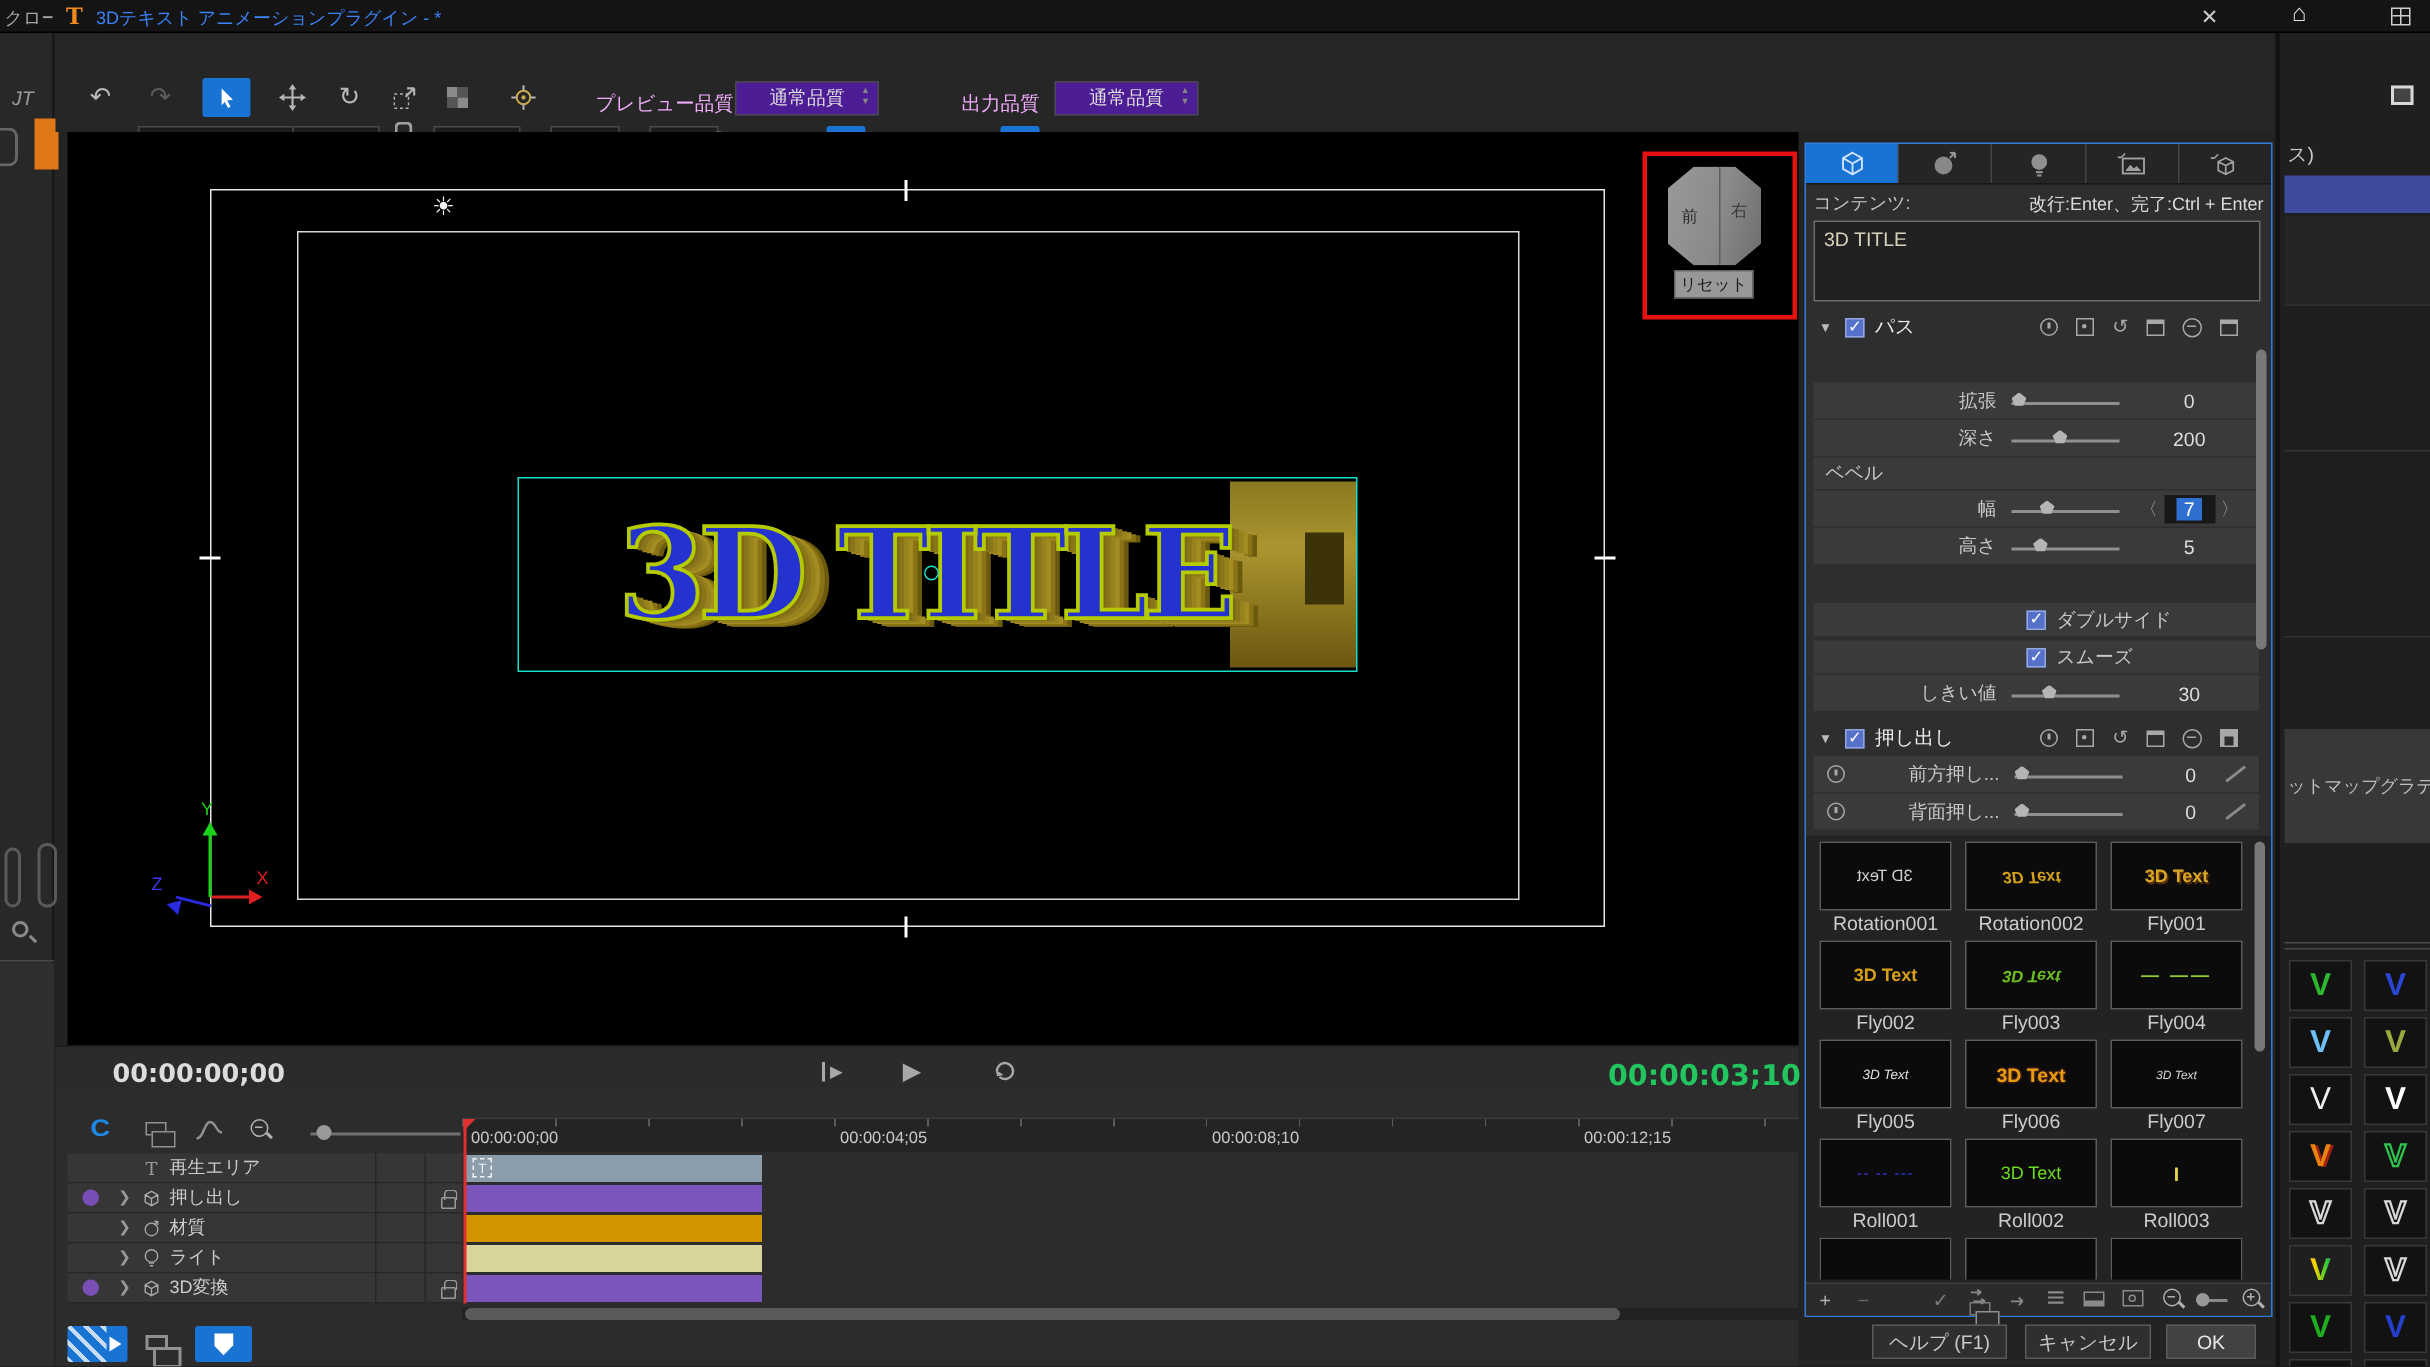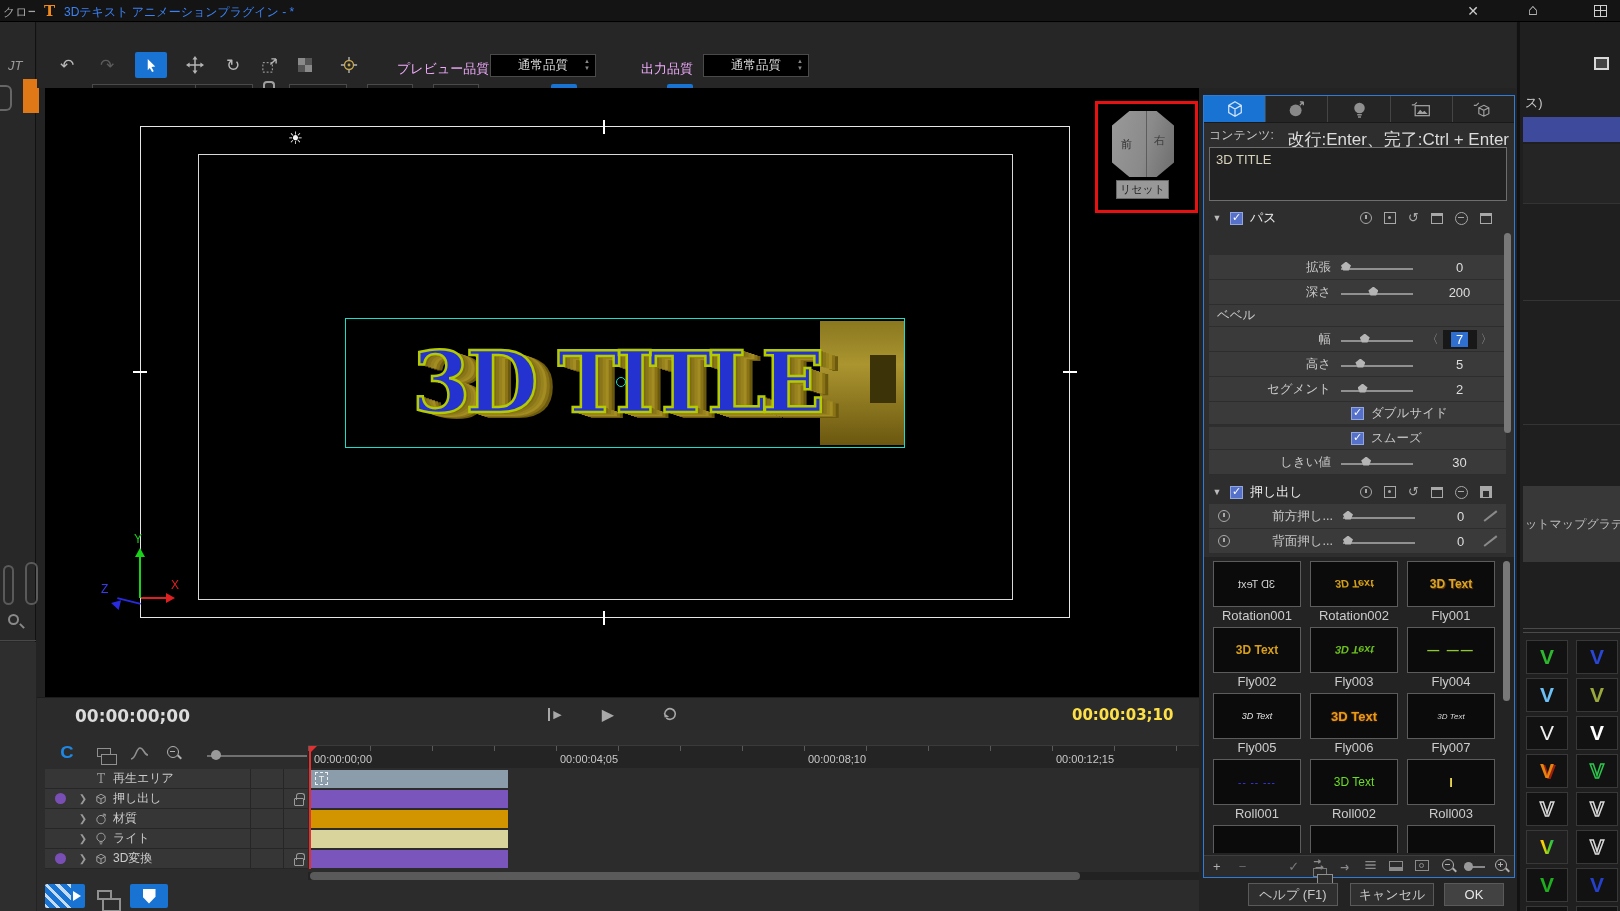--- a/index.html
+++ b/index.html
@@ -25,21 +25,21 @@
 .lsearch{position:absolute;left:8px;top:592px;width:11px;height:11px;border:2px solid #8a8a8a;border-radius:50%}
 .lsearch:after{content:"";position:absolute;left:9px;top:9px;width:6px;height:2px;background:#8a8a8a;transform:rotate(45deg)}
 .lline{position:absolute;left:0;top:618px;width:36px;height:1px;background:#484848}
 .lpanel{position:absolute;left:0;top:620px;width:36px;height:291px;background:#2e2e2e}
 
 .toolzone{position:absolute;left:37px;top:23px;width:1479px;height:65px;background:#262626}
 .tbtn{position:absolute;width:32px;height:26px;top:29px;display:flex;align-items:center;justify-content:center;color:#b8b8b8;font-size:17px}
 .tbtn.active{background:#1873d3;color:#fff;border-radius:2px}
 .tbtn.dim{color:#5c5c5c}
 .qlabel{position:absolute;top:37px;color:#f0abfc;font-size:13px}
-.qdrop{position:absolute;top:31px;width:106px;height:23px;background:#000000;border:1px solid #4a4a4a;color:#ddd;font-size:12.5px;display:flex;align-items:center;justify-content:center}
+.qdrop{position:absolute;top:31px;width:96px;height:23px;background:#4c1d95;border:1px solid #4a4a4a;color:#ddd;font-size:12.5px;display:flex;align-items:center;justify-content:center}
 .spin{position:absolute;right:5px;top:3px;color:#888;font-size:6px;line-height:7px;text-align:center}
 .fsel{position:absolute;left:55px;top:61px;width:118px;height:24px;background:#1c1c1c;border:1px solid #4a4a4a;color:#ddd;font-size:12px;display:flex;align-items:center;padding-left:7px}
 .nbox{position:absolute;top:61px;height:24px;background:#1c1c1c;border:1px solid #4a4a4a;color:#ddd;font-size:12.5px;display:flex;align-items:center;justify-content:center}
 .fico{position:absolute;top:65px;color:#a8a8a8;font-size:13px}
 .fmt{position:absolute;top:63px;color:#bbb;font-size:14px;width:22px;text-align:center}
 .alnbtn{position:absolute;top:61px;width:26px;height:25px;display:flex;align-items:center;justify-content:center}
 .alnbtn.active{background:#1873d3;border-radius:2px}
 .bars{width:15px;height:13px;display:flex;flex-direction:column;justify-content:space-between}
 .bars i{display:block;height:2px;background:#c8c8c8}
 .alnbtn.active .bars i{background:#fff}
@@ -75,21 +75,21 @@
 .ax-zl{position:absolute;left:-4px;top:44px;color:#3a3aee;font-size:12px}
 .redbox{position:absolute;left:1095px;top:101px;width:103px;height:112px;border:3px solid #e81111;z-index:30}
 .navcube{position:absolute;left:1112px;top:111px;width:62px;height:66px;background:linear-gradient(105deg,#999 0%,#8a8a8a 55%,#6d6d6d 100%);clip-path:polygon(28% 0,72% 0,100% 22%,100% 78%,72% 100%,28% 100%,0 78%,0 22%);z-index:31}
 .navdiv{position:absolute;left:34px;top:0;width:1px;height:66px;background:#5d5d5d}
 .navf{position:absolute;left:9px;top:26px;color:#2c2c2c;font-size:11px}
 .navr{position:absolute;left:42px;top:22px;color:#3a3a3a;font-size:11px}
 .resetbtn{position:absolute;left:1116px;top:180px;width:53px;height:19px;background:#989898;border:1px solid #666;color:#1e1e1e;font-size:11px;display:flex;align-items:center;justify-content:center;z-index:31}
 
 .playbar{position:absolute;left:37px;top:697px;width:1162px;height:33px;background:#2b2b2b;border-top:1px solid #1c1c1c}
 .tc-l{position:absolute;left:38px;top:8px;color:#dcdcdc;font-size:17px;font-weight:bold;font-family:"DejaVu Sans",sans-serif}
-.tc-r{position:absolute;left:1035px;top:8px;color:#fde047;font-size:15px;font-weight:bold;font-family:"DejaVu Sans",sans-serif}
+.tc-r{position:absolute;left:1035px;top:8px;color:#22c55e;font-size:19px;font-weight:bold;font-family:"DejaVu Sans",sans-serif}
 .pbtn{position:absolute;top:5px;color:#a8a8a8;display:flex;align-items:center;justify-content:center;width:26px;height:22px}
 
 .timeline{position:absolute;left:37px;top:730px;width:1162px;height:181px;background:#2c2c2c}
 .tltool{position:absolute;left:8px;top:12px;width:263px;height:28px}
 .magnet{position:absolute;left:16px;top:2px;color:#1e88e5;font-weight:bold;font-size:16px;transform:scaleX(1.15)}
 .lyr{position:absolute;left:52px;top:6px;width:14px;height:9px;border:1.5px solid #909090}
 .lyr:after{content:"";position:absolute;left:3px;top:5px;width:14px;height:9px;border:1.5px solid #909090;background:#2c2c2c}
 .tlslider{position:absolute;left:162px;top:13px;width:100px;height:2px;background:#707070}
 .tlknob{position:absolute;left:166px;top:8px;width:10px;height:10px;background:#9a9a9a;border-radius:50%}
 .ruler{position:absolute;left:271px;top:15px;width:891px;height:23px;background:#242424;border-top:1px solid #3a3a3a}
@@ -118,21 +118,21 @@
 .lyr2{position:absolute;left:60px;top:160px;width:15px;height:10px;border:2px solid #909090}
 .lyr2:after{content:"";position:absolute;left:3px;top:6px;width:15px;height:10px;border:2px solid #909090;background:#2c2c2c}
 .shield{width:13px;height:15px;background:#fff;clip-path:polygon(0 0,100% 0,100% 55%,50% 100%,0 55%)}
 
 .panel{position:absolute;left:1203px;top:95px;width:312px;height:783px;background:#2e2e2e;border:1px solid #2e7bd9}
 .tabs{position:absolute;left:0;top:0;width:310px;height:27px;background:#252525;border-bottom:1px solid #191919;display:flex}
 .tab{flex:1;display:flex;align-items:center;justify-content:center;border-right:1px solid #454545;color:#a8a8a8}
 .tab.active{background:#1873d3;color:#fff}
 .crow{position:absolute;left:5px;top:30px;width:300px;height:18px}
 .clabel{position:absolute;left:0;top:1px;color:#c8c8c8;font-size:12px}
-.chint{position:absolute;right:0;top:2px;color:#dcdcdc;font-size:17px}
+.chint{position:absolute;right:0;top:2px;color:#dcdcdc;font-size:12px}
 .tarea{position:absolute;left:5px;top:51px;width:298px;height:54px;background:#212121;border:1px solid #6e6e6e;color:#d8d2bc;font-size:13px;padding:4px 6px}
 .shead{position:absolute;left:0;width:310px;height:24px;display:flex;align-items:center}
 .schev{width:26px;text-align:center;color:#bbb;font-size:9px}
 .cb{width:13px;height:13px;background:#5571c9;border:1px solid #93a6e0;position:relative;flex:none}
 .cb:after{content:"✓";color:#fff;font-size:11px;position:absolute;left:1px;top:-2px}
 .sname{color:#ececec;font-size:13px;padding-left:7px}
 .hicons{position:absolute;right:22px;display:flex;gap:12px;align-items:center}
 .iclock{width:12px;height:12px;border:1.5px solid #a8a8a8;border-radius:50%;position:relative}
 .iclock:after{content:"";position:absolute;left:4px;top:2px;width:1.5px;height:4px;background:#a8a8a8}
 .ibox{width:12px;height:12px;border:1.5px solid #a8a8a8;position:relative}
@@ -604,27 +604,20 @@
         <span class="stepa">〉</span>
       </span>
     </div>
     <div class="prow" style="top:256px">
       <span class="plab">高さ</span>
       <span class="ptrack">
           <span class="pthm" style="left:20%"></span>
         </span>
       <span class="pval">5</span>
     </div>
-    <div class="prow" style="top:281px">
-      <span class="plab">セグメント</span>
-      <span class="ptrack">
-          <span class="pthm" style="left:23%"></span>
-        </span>
-      <span class="pval">2</span>
-    </div>
     <div class="prow" style="top:331px;height:23px">
       <span style="width:142px;flex:none"></span>
       <span class="cb"></span>
       <span class="cbl">スムーズ</span>
     </div>
     <div class="prow" style="top:306px;height:23px">
       <span style="width:142px;flex:none"></span>
       <span class="cb"></span>
       <span class="cbl">ダブルサイド</span>
     </div>

